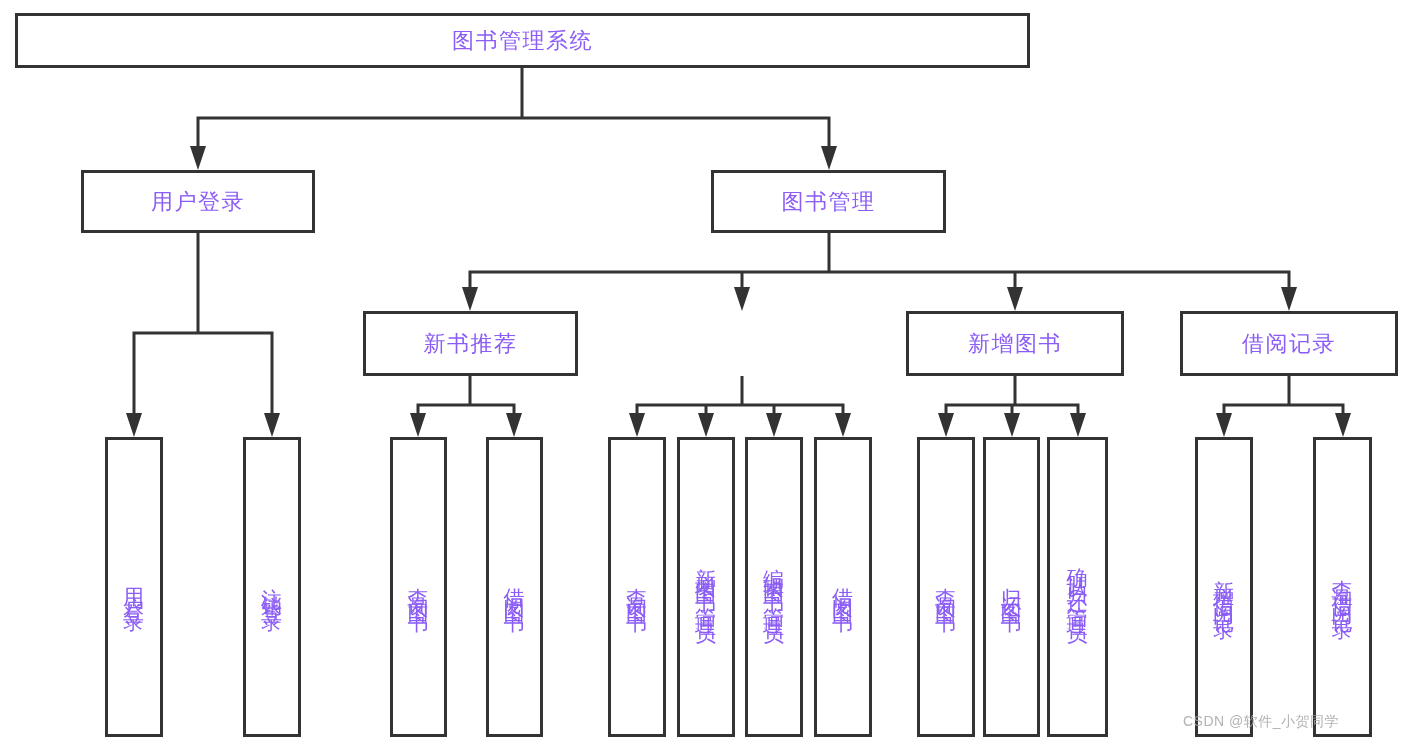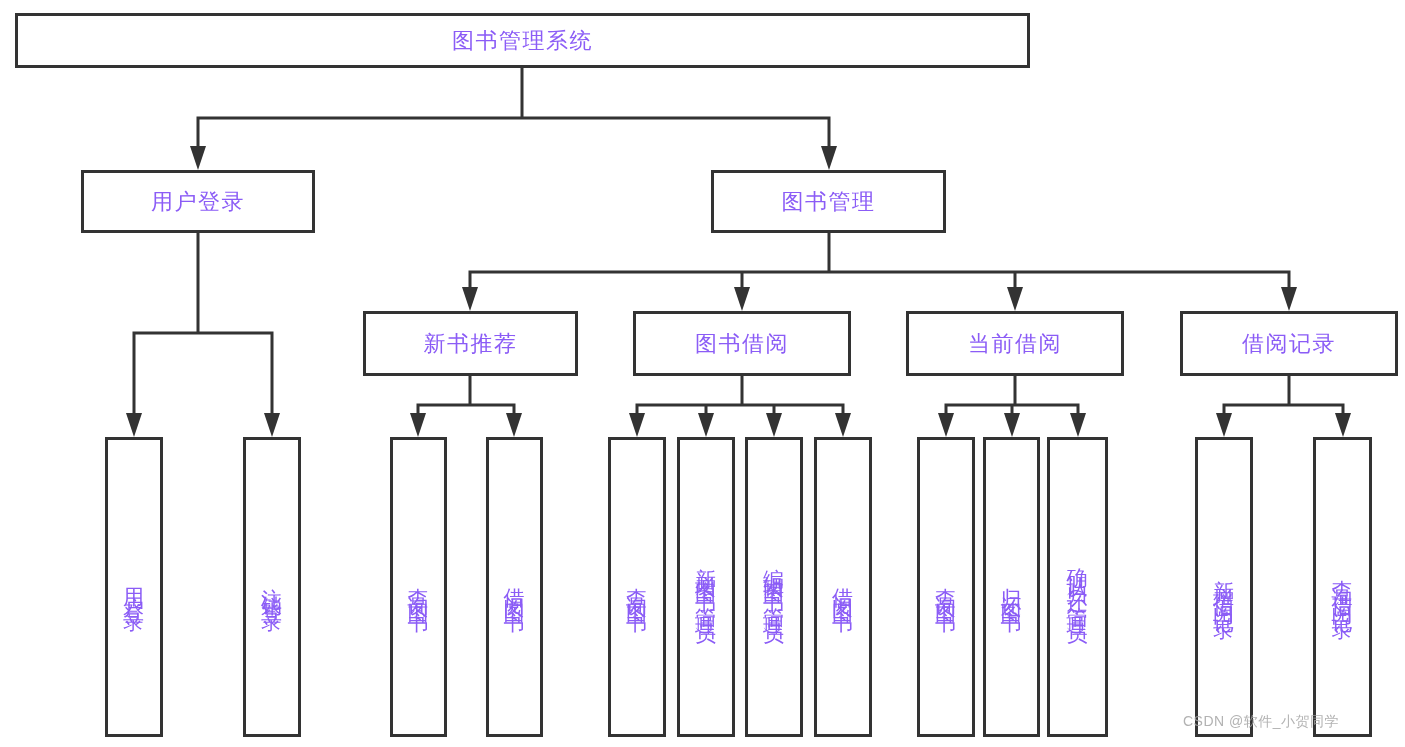--- a/index.html
+++ b/index.html
@@ -119,22 +119,21 @@
       <polygon points="1335,413 1351,413 1343,437" fill="#333333" stroke="none"></polygon>
     </g>
   </svg>
 
   <div class="box hbox node-root">图书管理系统</div>
 
   <div class="box hbox node-user-login">用户登录</div>
   <div class="box hbox node-book-management">图书管理</div>
 
   <div class="box hbox node-new-book-recommend">新书推荐</div>
-  <div class="box hbox node-book-borrow">图书借阅</div>
-  <div class="box hbox node-current-borrow">当前借阅</div>
+  <div class="box hbox node-current-borrow">新增图书</div>
   <div class="box hbox node-borrow-records">借阅记录</div>
 
   <div class="box leaf leaf-user-login">
     <span class="vtext">用户登录</span>
   </div>
   <div class="box leaf leaf-logout">
     <span class="vtext">注销登录</span>
   </div>
   <div class="box leaf leaf-query-books-1">
     <span class="vtext">查询图书</span>

